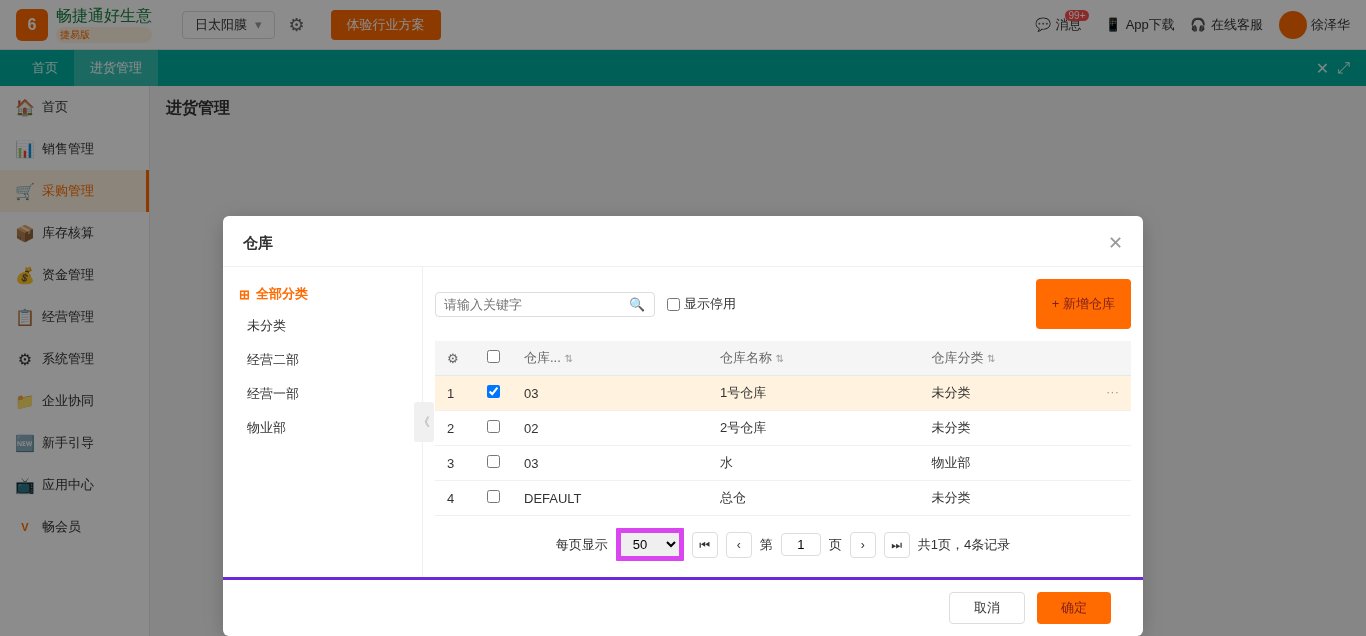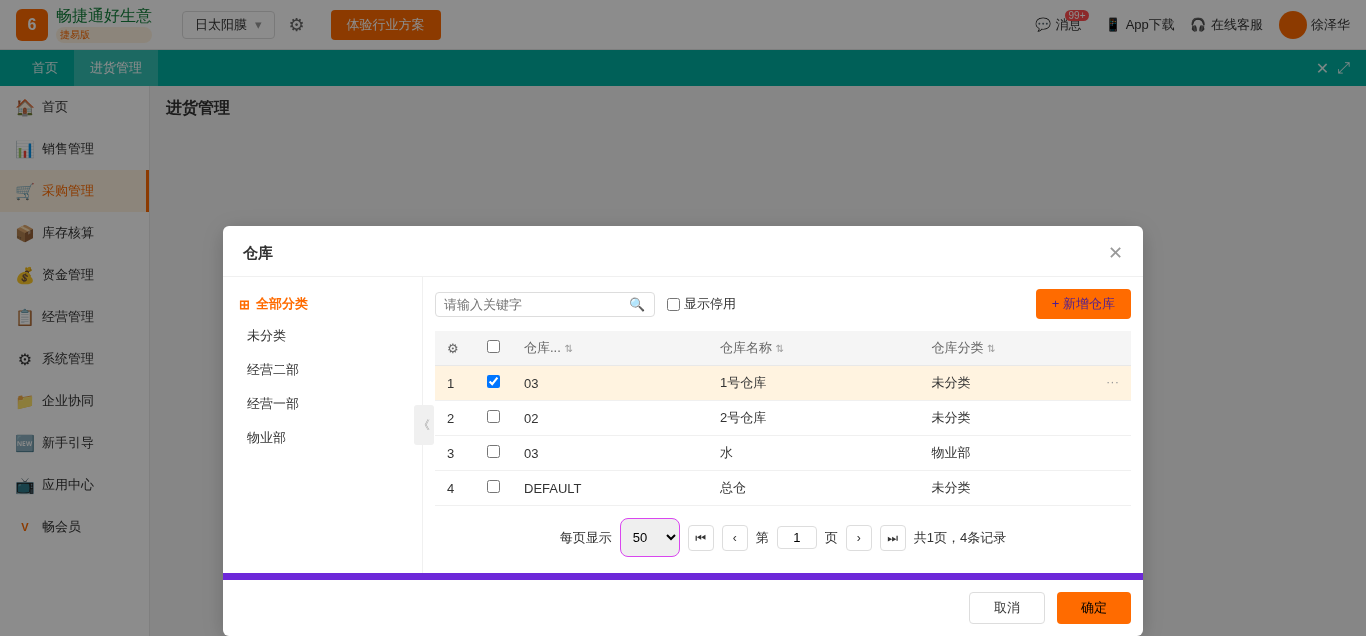--- a/index.html
+++ b/index.html
@@ -266,23 +266,23 @@
     .show-disabled {
       display: flex;
       align-items: center;
       gap: 4px;
       color: #333;
       font-size: 13px;
     }
     .new-btn {
       margin-left: auto;
       background: #ff6b00;
-      color: #4c1d95;
+      color: #7f1d1d;
       border: none;
-      padding: 6px 16px;
+      padding: 16px 16px;
       border-radius: 4px;
       cursor: pointer;
       font-size: 13px;
     }
 
     
     .data-table {
       flex: 1;
       overflow: auto;
     }
@@ -317,23 +317,23 @@
     .pagination {
       display: flex;
       align-items: center;
       justify-content: center;
       padding: 12px 0 4px;
       gap: 8px;
       font-size: 13px;
       color: #333;
     }
     .page-size-select {
-      border: 1px solid #d946ef;
-      border-radius: 8px;
-      padding: 10px 8px;
+      border: 5px solid #d946ef;
+      border-radius: 1px;
+      padding: 3px 8px;
       font-size: 13px;
     }
     .page-btn {
       width: 26px; height: 26px;
       border: 1px solid #ddd;
       border-radius: 4px;
       display: flex; align-items: center; justify-content: center;
       cursor: pointer;
       color: #333;
       font-size: 12px;
@@ -344,41 +344,41 @@
       width: 40px;
       border: 1px solid #ddd;
       border-radius: 4px;
       padding: 3px 6px;
       text-align: center;
       font-size: 13px;
     }
 
     
     .modal-footer {
-      padding: 12px 12px;
+      padding: 12px 32px;
       display: flex;
       justify-content: flex-end;
       gap: 12px;
-      border-top: 7px solid #6d28d9;
+      border-top: 3px solid #6d28d9;
     }
     .cancel-btn {
       padding: 6px 24px;
       border: 1px solid #ddd;
       border-radius: 4px;
       background: white;
       cursor: pointer;
       font-size: 13px;
       color: #333;
     }
     .confirm-btn {
       padding: 6px 24px;
       border: none;
       border-radius: 4px;
       background: #ff6b00;
-      color: #000000;
+      color: #7f1d1d;
       cursor: pointer;
       font-size: 13px;
     }
 
     .checkbox-cell { width: 24px; }
     input[type="checkbox"] { cursor: pointer; }
   </style>
 </head>
 <body>
 

